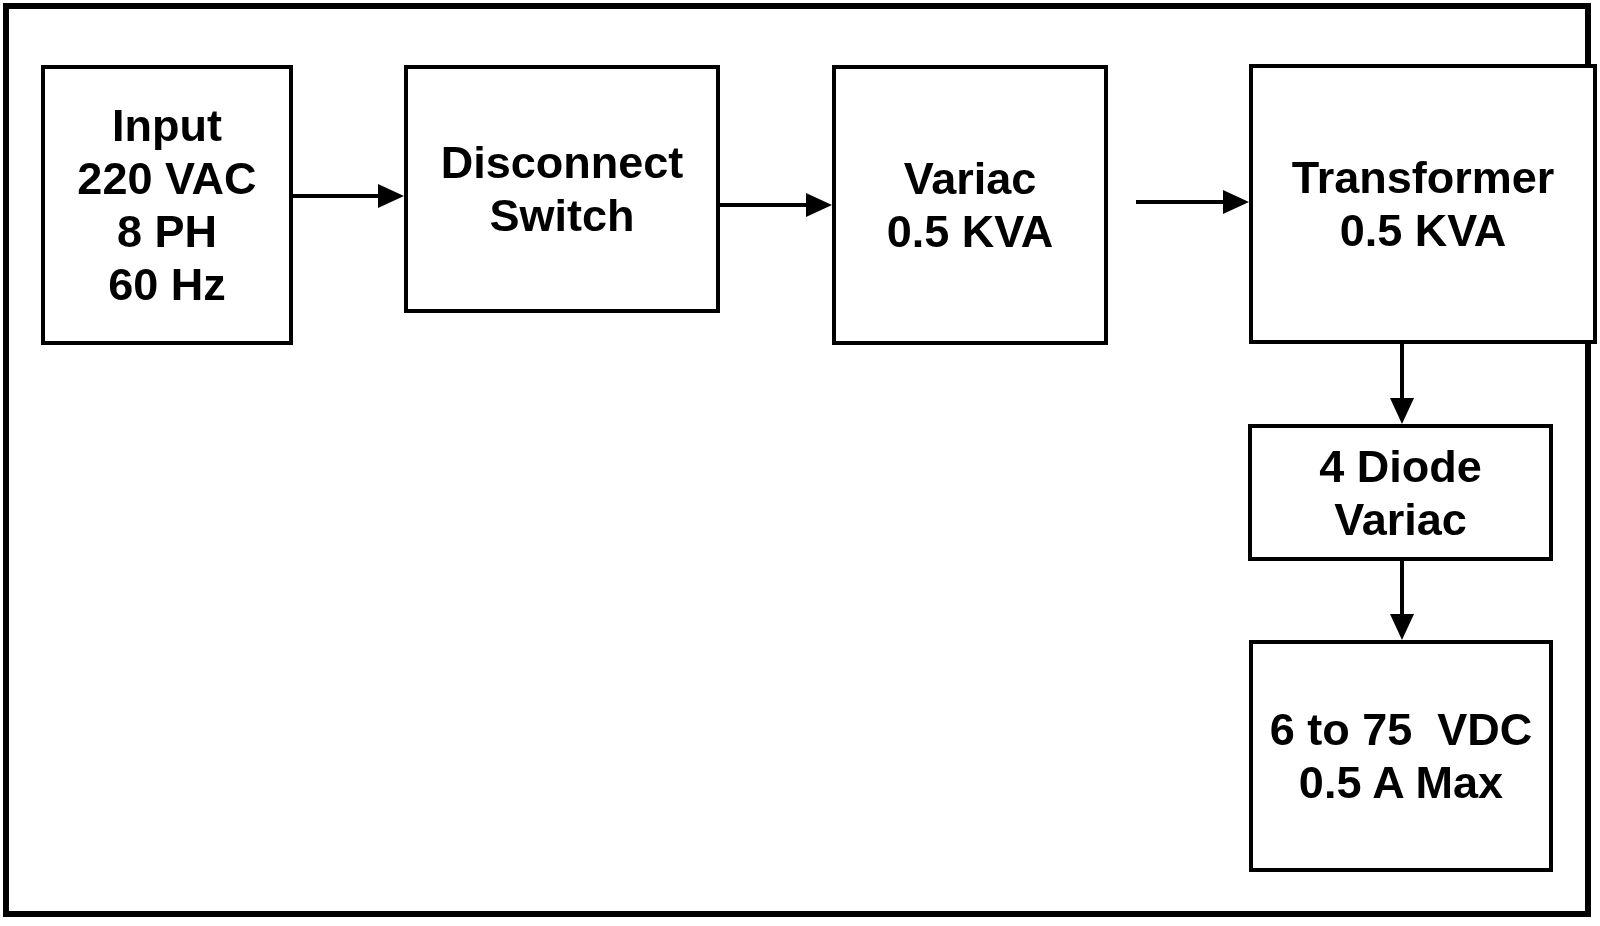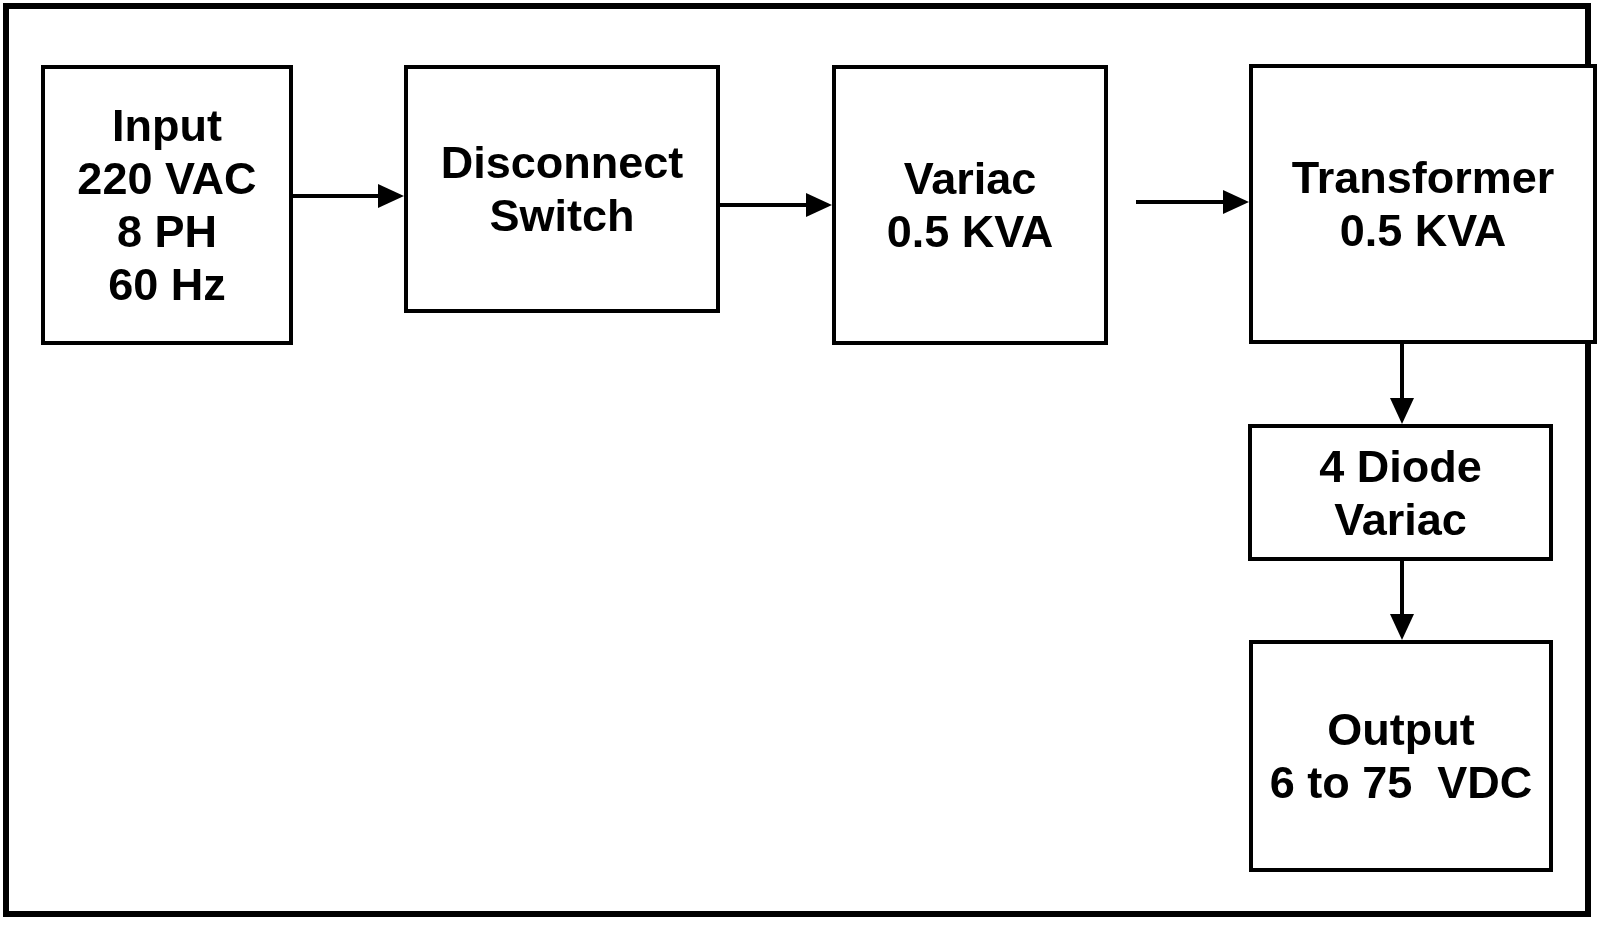--- a/index.html
+++ b/index.html
@@ -116,22 +116,22 @@
   <span class="line">Transformer</span>
   <span class="line">0.5 KVA</span>
 </div>
 
 <div class="block" id="block-bridge">
   <span class="line">4 Diode</span>
   <span class="line">Variac</span>
 </div>
 
 <div class="block" id="block-output">
-  <span class="line">Output</span>
   <span class="line">6 to 75  VDC</span>
+  <span class="line">0.5 A Max</span>
 </div>
 
 <div class="shaft-h" id="a1-shaft"></div>
 <div class="head-right" id="a1-head"></div>
 
 <div class="shaft-h" id="a2-shaft"></div>
 <div class="head-right" id="a2-head"></div>
 
 <div class="shaft-h" id="a3-shaft"></div>
 <div class="head-right" id="a3-head"></div>

